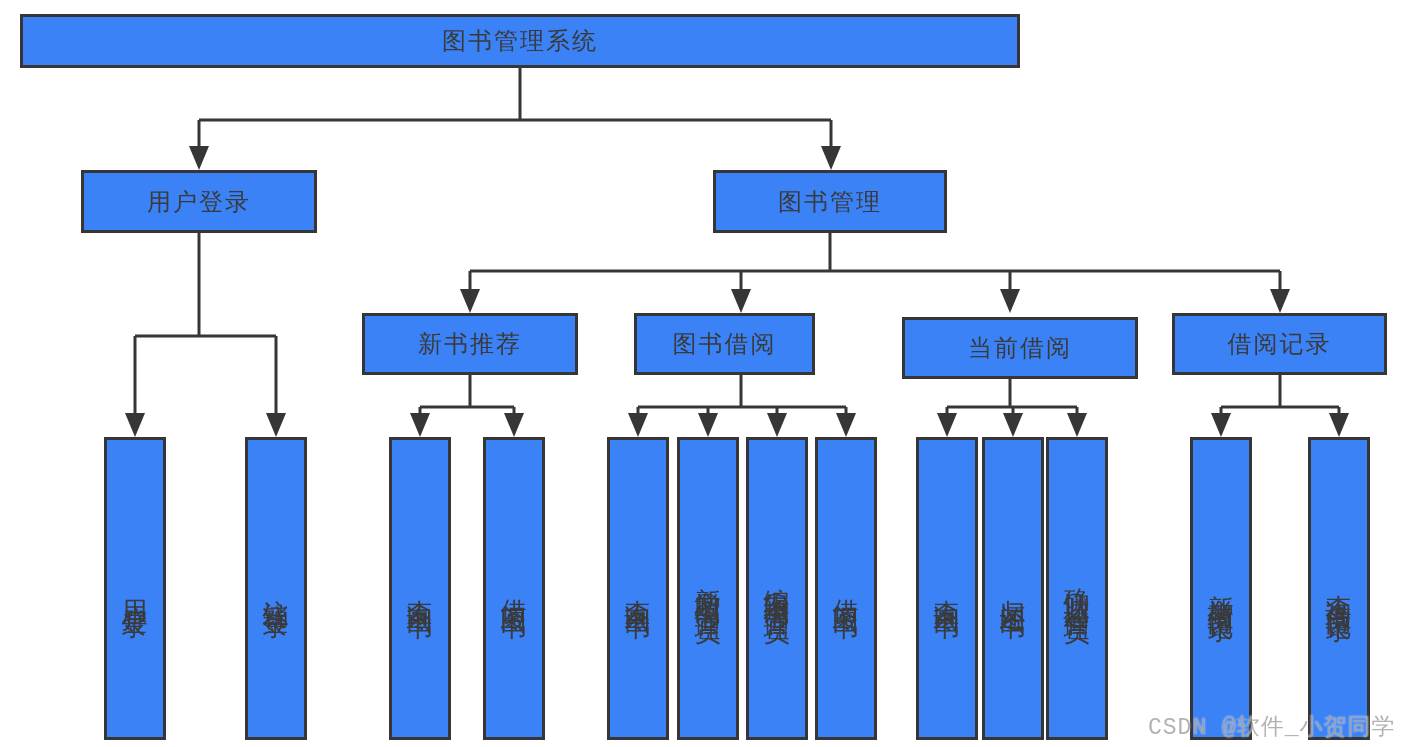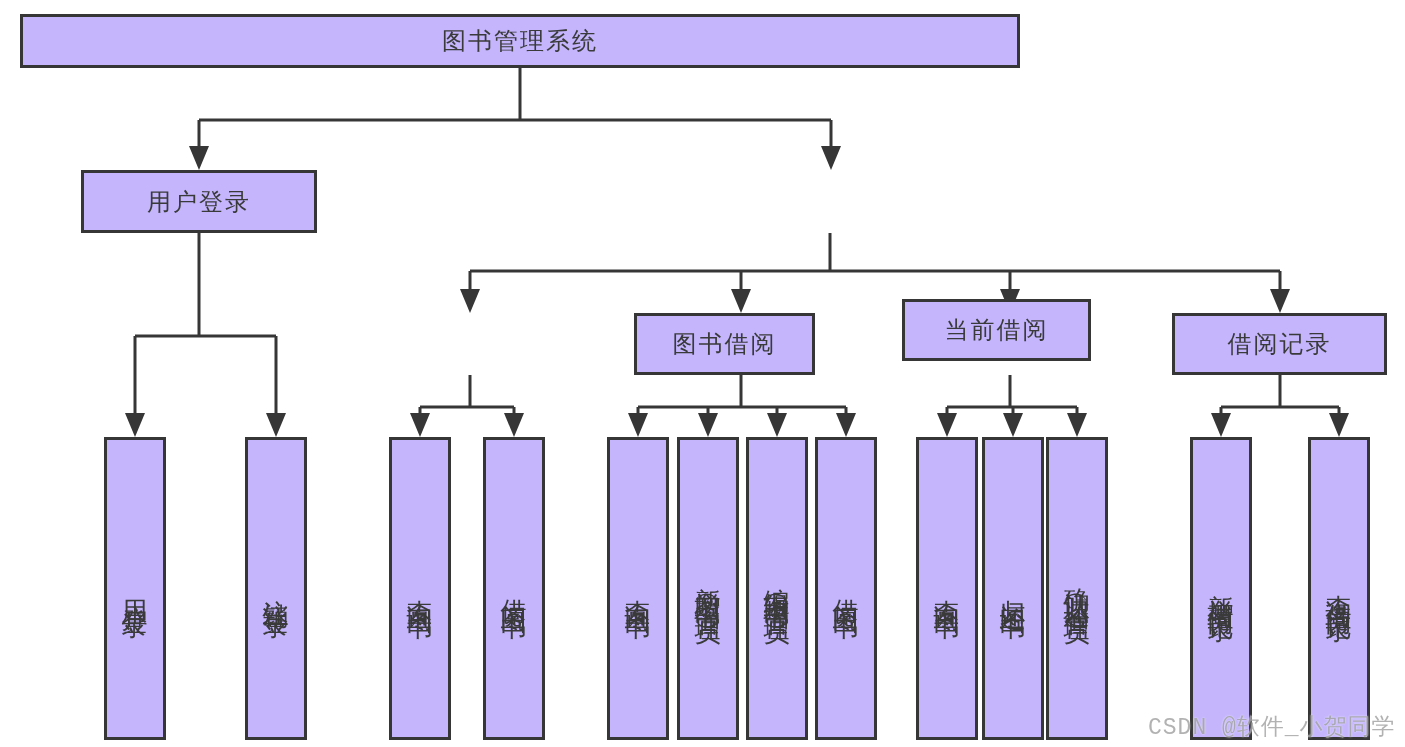--- a/index.html
+++ b/index.html
@@ -5,21 +5,21 @@
   :root{
     --border:#363636; --text:#3a3a3a; --line:#363636; --bg:#ffffff; --watermark:#a5a5a5;
   }
   html,body{margin:0;padding:0;background:var(--bg);}
   .stage{
     position:relative;width:1405px;height:747px;background:var(--bg);
     font-family:"Liberation Sans","DejaVu Sans",sans-serif;overflow:hidden;
   }
   .connectors{position:absolute;left:0;top:0;width:1405px;height:747px;}
   .box{
-    position:absolute;box-sizing:border-box;background:#c4b5fd;
+    position:absolute;box-sizing:border-box;background:#3b82f6;
     border:3px solid var(--border);
     display:flex;align-items:center;justify-content:center;
     color:var(--text);
   }
   .box.h span{font-size:24px;letter-spacing:2px;white-space:nowrap;}
   .box.v span{
     writing-mode:vertical-rl;
     font-size:26px;letter-spacing:0.18em;line-height:1;white-space:nowrap;
   }
   .watermark{
@@ -67,25 +67,31 @@
       </g>
   </svg>
 
   <div class="box h" style="left:20px;top:14px;width:1000px;height:54px">
     <span>图书管理系统</span>
   </div>
 
   <div class="box h" style="left:81px;top:170px;width:236px;height:63px">
     <span>用户登录</span>
   </div>
+  <div class="box h" style="left:713px;top:170px;width:234px;height:63px">
+    <span>图书管理</span>
+  </div>
 
+  <div class="box h" style="left:362px;top:313px;width:216px;height:62px">
+    <span>新书推荐</span>
+  </div>
   <div class="box h" style="left:634px;top:313px;width:181px;height:62px">
     <span>图书借阅</span>
   </div>
-  <div class="box h" style="left:902px;top:299px;width:189px;height:62px">
+  <div class="box h" style="left:902px;top:317px;width:236px;height:62px">
     <span>当前借阅</span>
   </div>
   <div class="box h" style="left:1172px;top:313px;width:215px;height:62px">
     <span>借阅记录</span>
   </div>
 
   <div class="box v" style="left:104px;top:437px;width:62px;height:303px">
     <span>用户登录</span>
   </div>
   <div class="box v" style="left:245px;top:437px;width:62px;height:303px">

